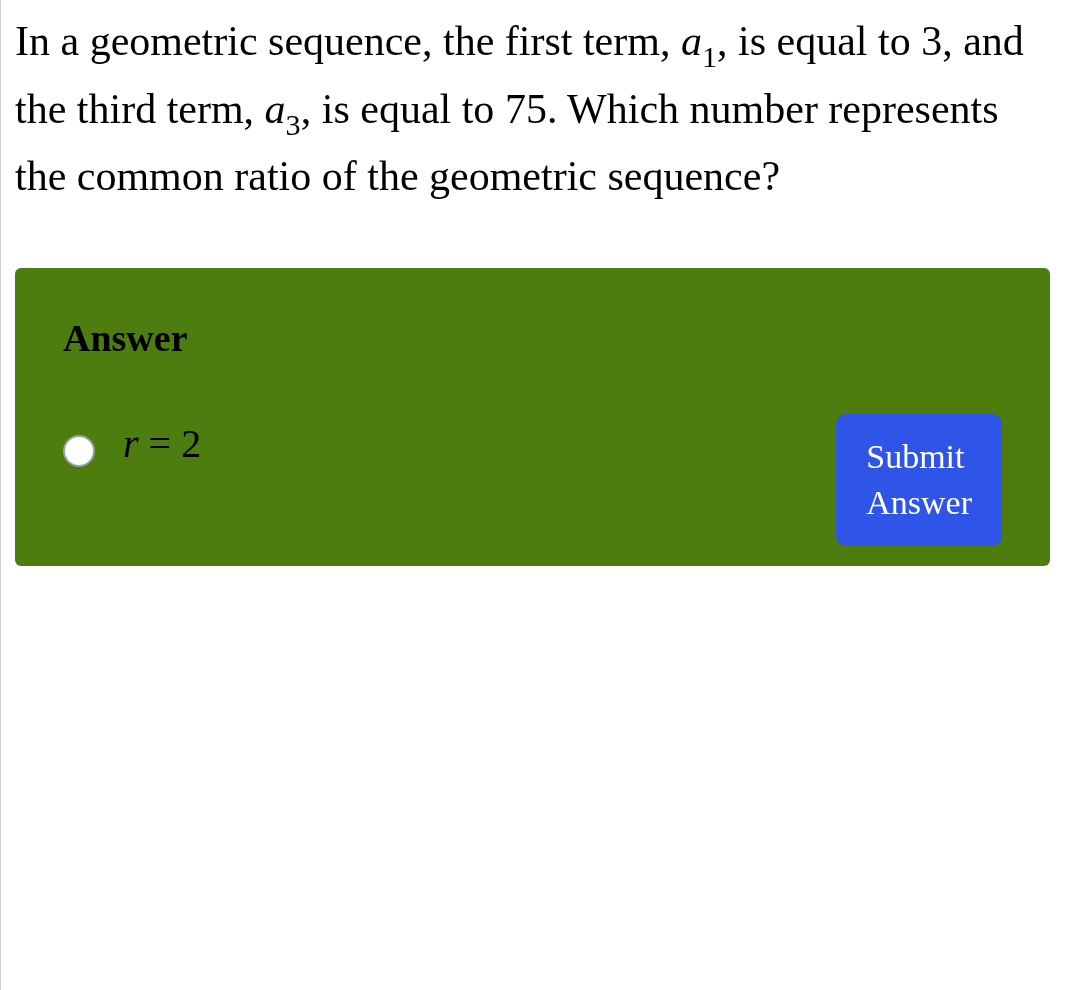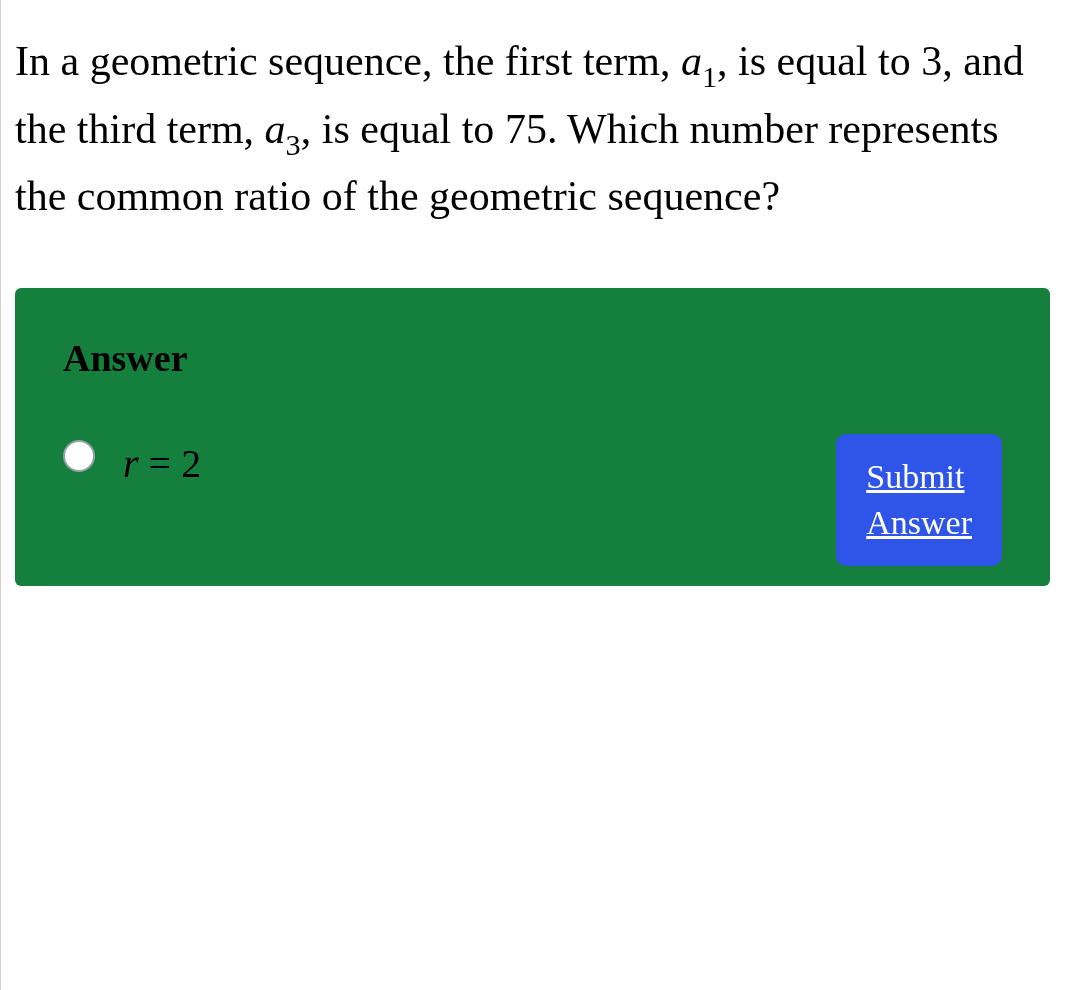--- a/index.html
+++ b/index.html
@@ -15,34 +15,33 @@
   .container {
     border-left: 1px solid #d0d0d0;
     padding: 10px 20px 20px 14px;
     height: 100%;
   }
   .question {
     font-size: 42px;
     line-height: 1.5;
     margin-bottom: 60px;
     font-family: Georgia, 'Times New Roman', serif;
-    margin-top: 20px;
   }
   .mathvar {
     font-style: italic;
     font-family: 'Times New Roman', Georgia, serif;
   }
   .sub {
     font-size: 0.72em;
     vertical-align: sub;
     position: relative;
     top: 0.08em;
   }
   .answer-panel {
-    background: #15803d;
+    background: #4d7c0f;
     border-radius: 6px;
     padding: 48px 48px 20px 48px;
     position: relative;
   }
   .answer-heading {
     font-size: 38px;
     font-weight: bold;
     margin-bottom: 60px;
     font-family: Georgia, 'Times New Roman', serif;
   }
@@ -51,21 +50,21 @@
     align-items: flex-start;
     justify-content: space-between;
   }
   .options {
     display: flex;
     flex-direction: column;
     gap: 44px;
   }
   .option {
     display: flex;
-    align-items: flex-start;
+    align-items: flex-end;
     gap: 28px;
     cursor: pointer;
   }
   .radio {
     width: 32px;
     height: 32px;
     border: 2px solid #9aa0a6;
     border-radius: 50%;
     background: #fff;
     flex-shrink: 0;
@@ -79,21 +78,20 @@
     color: #fff;
     font-family: Georgia, 'Times New Roman', serif;
     font-size: 34px;
     border: none;
     border-radius: 10px;
     padding: 20px 30px;
     line-height: 1.35;
     text-align: left;
     cursor: pointer;
     margin-top: -6px;
-    text-decoration: underline;
   }
 </style>
 </head>
 <body>
 
 <div class="container">
 
   <div class="question">
     <span>In a geometric sequence, the first term, </span><span class="mathvar">a</span><span class="sub">1</span><span>, is equal to </span><span>3</span><span>, and the third term, </span><span class="mathvar">a</span><span class="sub">3</span><span>, is equal to </span><span>75</span><span>. Which number represents the common ratio of the geometric sequence?</span>
   </div>

